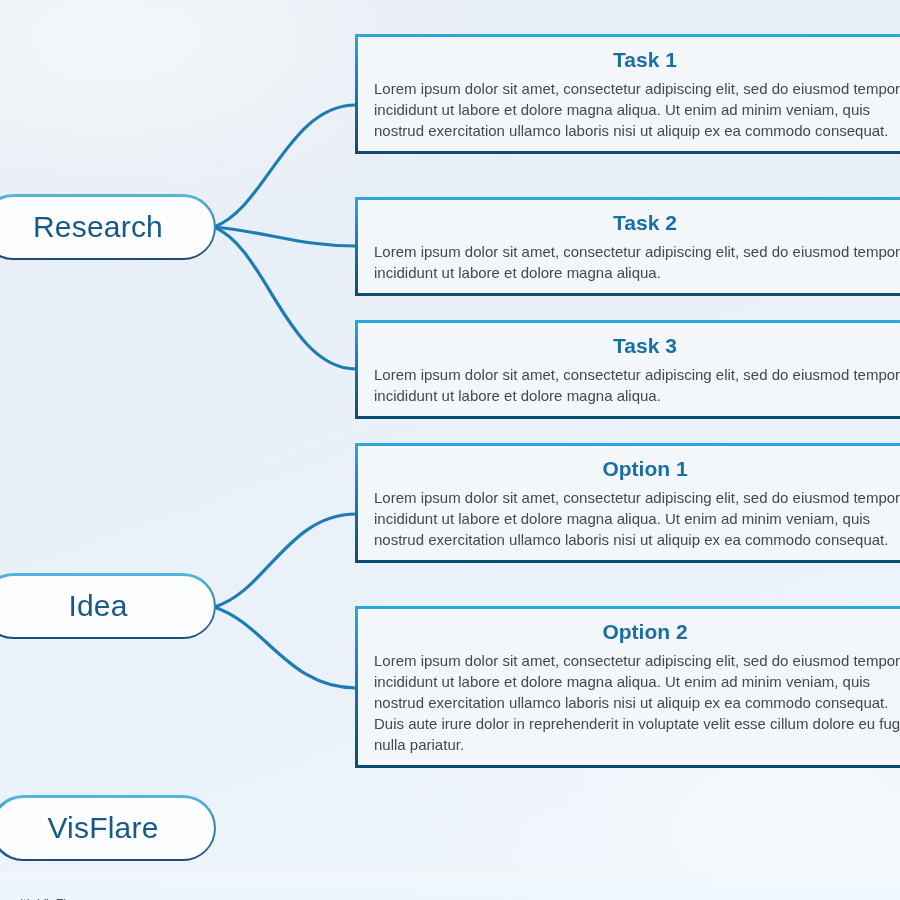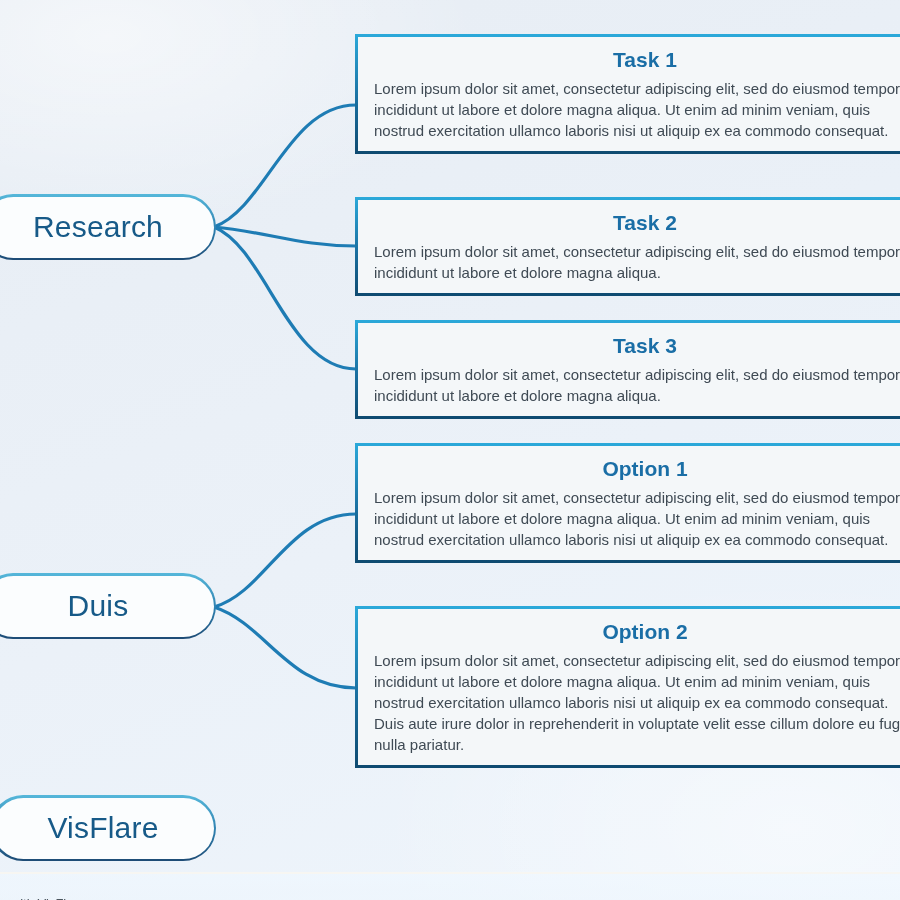--- a/index.html
+++ b/index.html
@@ -113,21 +113,21 @@
   </svg>
 
   <div class="pill" style="left:-20px; top:194px; width:236px;">
     <div class="pill-inner">
       <span class="pill-label">Research</span>
     </div>
   </div>
 
   <div class="pill" style="left:-20px; top:573px; width:236px;">
     <div class="pill-inner">
-      <span class="pill-label">Duis</span>
+      <span class="pill-label">Idea</span>
     </div>
   </div>
 
   <div class="pill" style="left:-10px; top:795px; width:226px;">
     <div class="pill-inner">
       <span class="pill-label">VisFlare</span>
     </div>
   </div>
 
   <div class="card" style="top:34px;">

